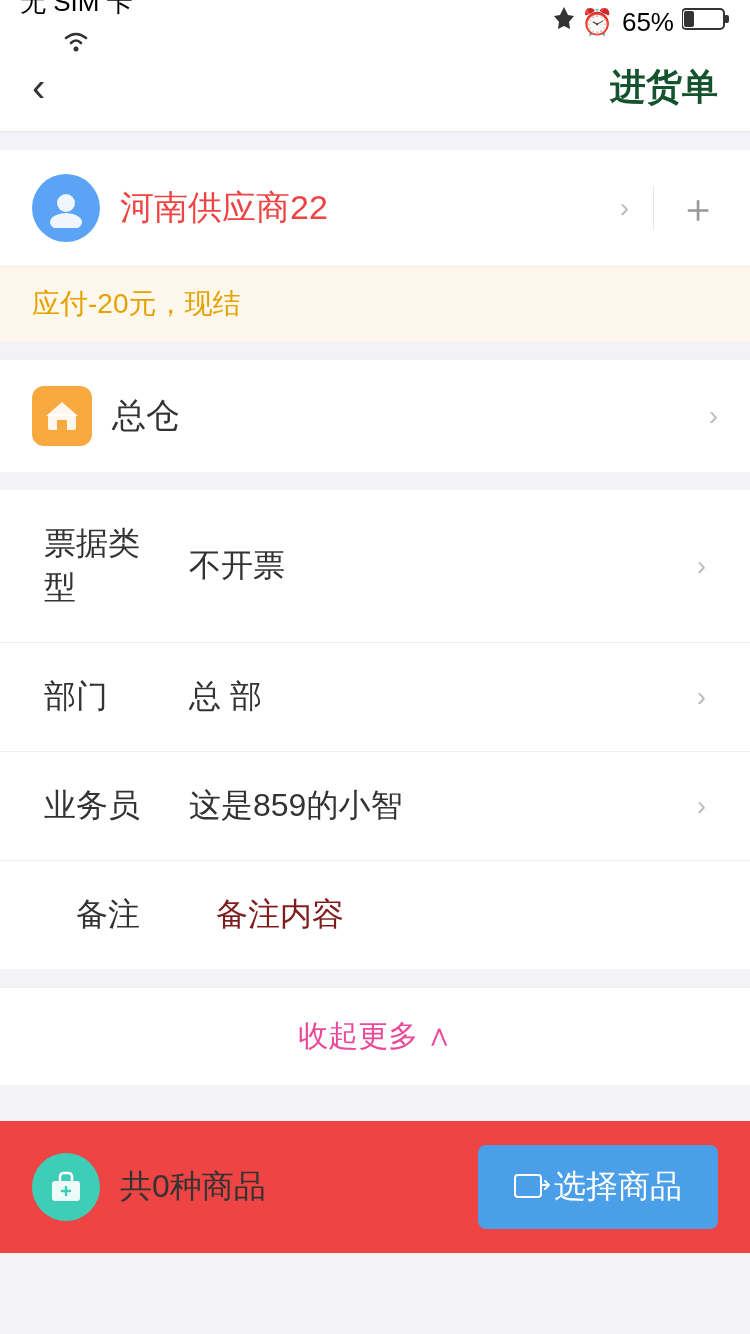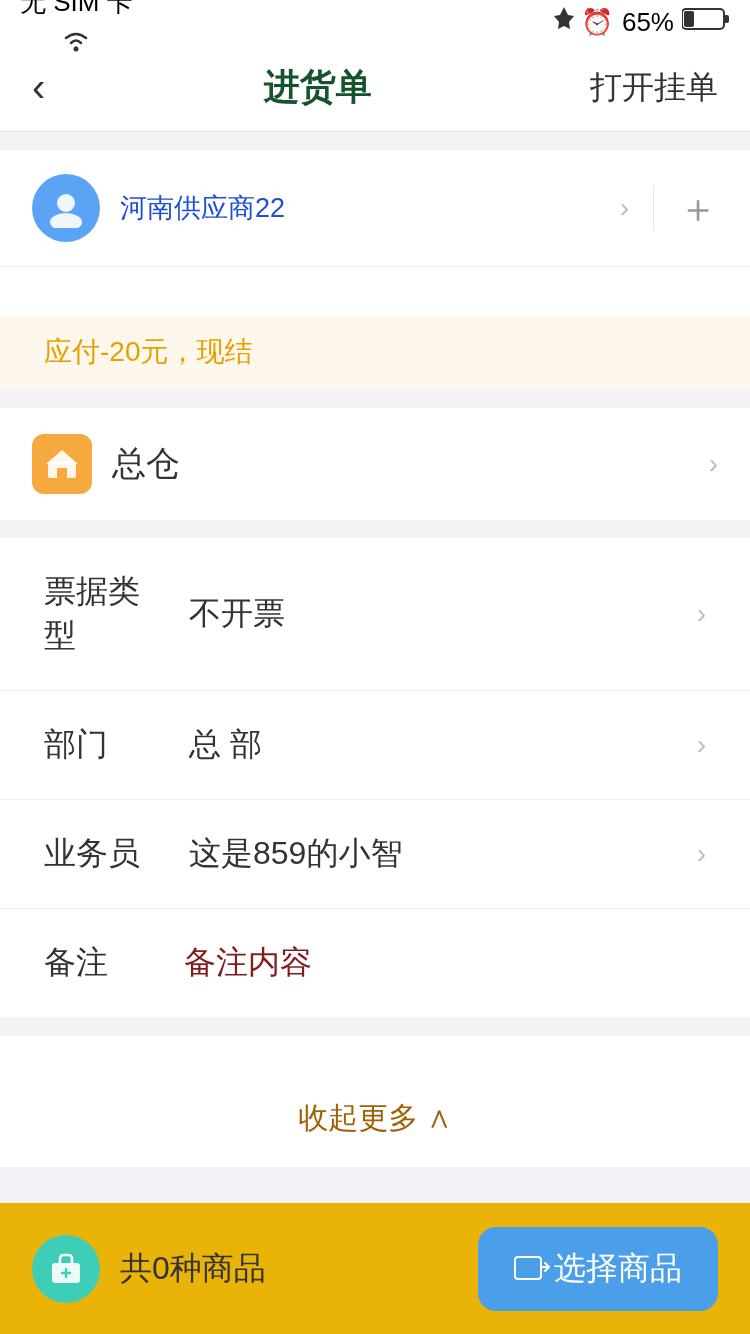--- a/index.html
+++ b/index.html
@@ -94,22 +94,22 @@
       border-radius: 50%;
       background: #5ba4f5;
       display: flex;
       align-items: center;
       justify-content: center;
       margin-right: 20px;
       flex-shrink: 0;
     }
     .supplier-name {
       flex: 1;
-      font-size: 27px;
-      color: #1d4ed8;
+      font-size: 34px;
+      color: #ef4444;
       font-weight: 500;
     }
     .chevron {
       color: #bbb;
       font-size: 28px;
       margin-right: 0;
     }
     .divider-v {
       width: 1px;
       height: 44px;
@@ -118,24 +118,23 @@
     }
     .plus-btn {
       font-size: 40px;
       color: #999;
       cursor: pointer;
     }
 
     
     .notice-bar {
       background: #fef8ec;
-      padding: 18px 44px;
+      padding: 18px 32px;
       font-size: 28px;
       color: #e6a000;
-      margin-top: 48px;
     }
 
     
     .warehouse-row {
       display: flex;
       align-items: center;
       padding: 26px 32px;
       background: #fff;
       border-top: 1px solid #f0f0f0;
     }
@@ -164,20 +163,21 @@
     }
     .form-row {
       display: flex;
       align-items: center;
       padding: 32px 44px;
       border-bottom: 1px solid #f0f0f0;
       background: #fff;
     }
     .form-row:last-child {
       border-bottom: none;
+      margin-left: 32px;
     }
     .form-label {
       font-size: 32px;
       color: #333;
       width: 120px;
       flex-shrink: 0;
     }
     .form-value {
       flex: 1;
       font-size: 32px;
@@ -196,27 +196,26 @@
       background: #fff;
       display: flex;
       align-items: center;
       justify-content: center;
       padding: 28px 0;
       border-top: 1px solid #f0f0f0;
       margin-top: 18px;
     }
     .collapse-text {
       font-size: 30px;
-      color: #a16207;
-      margin-top: 34px;
+      color: #ec4899;
     }
 
     
     .product-bar {
-      background: #eab308;
+      background: #ef4444;
       display: flex;
       align-items: center;
       padding: 24px 32px;
       margin-top: 18px;
     }
     .product-icon {
       width: 68px;
       height: 68px;
       border-radius: 50%;
       background: #3eceb8;
@@ -228,21 +227,21 @@
     }
     .product-count {
       flex: 1;
       font-size: 32px;
       color: #333;
     }
     .select-btn {
       background: #4a9fe8;
       color: #fff;
       border: none;
-      border-radius: 18px;
+      border-radius: 8px;
       padding: 20px 36px;
       font-size: 32px;
       display: flex;
       align-items: center;
       gap: 4px;
       cursor: pointer;
     }
   </style>
 </head>
 <body>
@@ -273,21 +272,20 @@
         <rect x="42" y="8" width="5" height="8" rx="2" ry="2" fill="#333"></rect>
         <rect x="2" y="4" width="10" height="16" rx="2" ry="2" fill="#333"></rect>
       </svg>
     </span>
   </div>
 </div>
 
 <div class="nav-bar">
   <div class="nav-back">‹</div>
   <div class="nav-title">进货单</div>
-  <div class="nav-right">打开挂单</div>
 </div>
 
 <div class="section-gap"></div>
 
 <div class="card-section">
   <div class="supplier-row">
     <div class="supplier-avatar">
       <svg width="40" height="40" viewBox="0 0 40 40">
         <circle cx="20" cy="15" r="9" fill="#fff" opacity="0.9"></circle>
         <ellipse cx="20" cy="34" rx="16" ry="9" fill="#fff" opacity="0.9"></ellipse>

